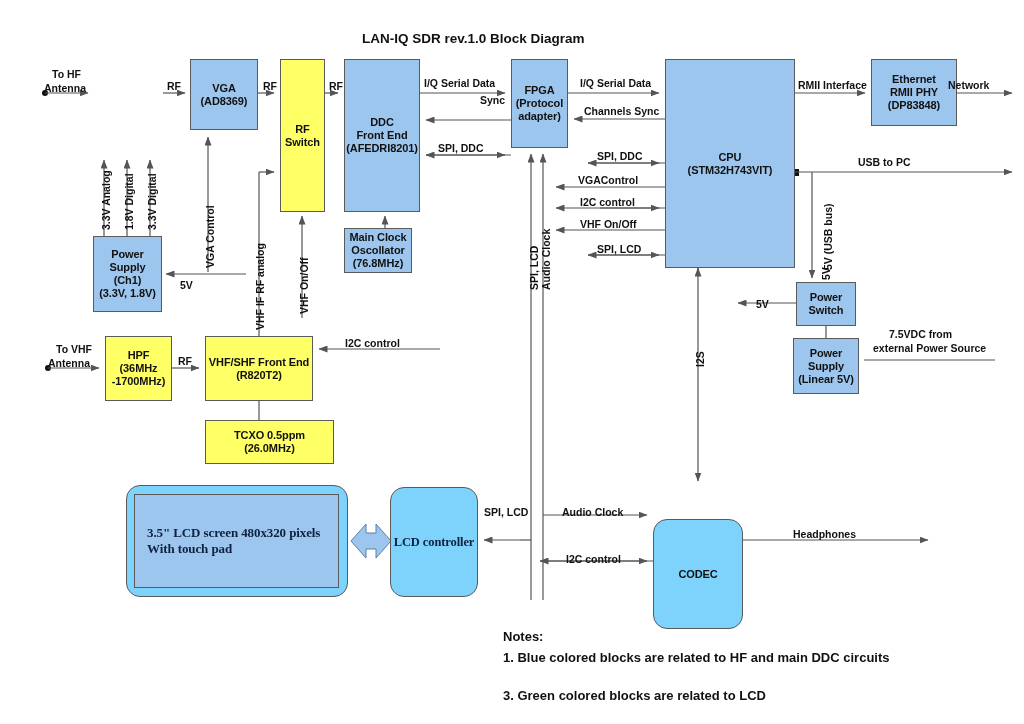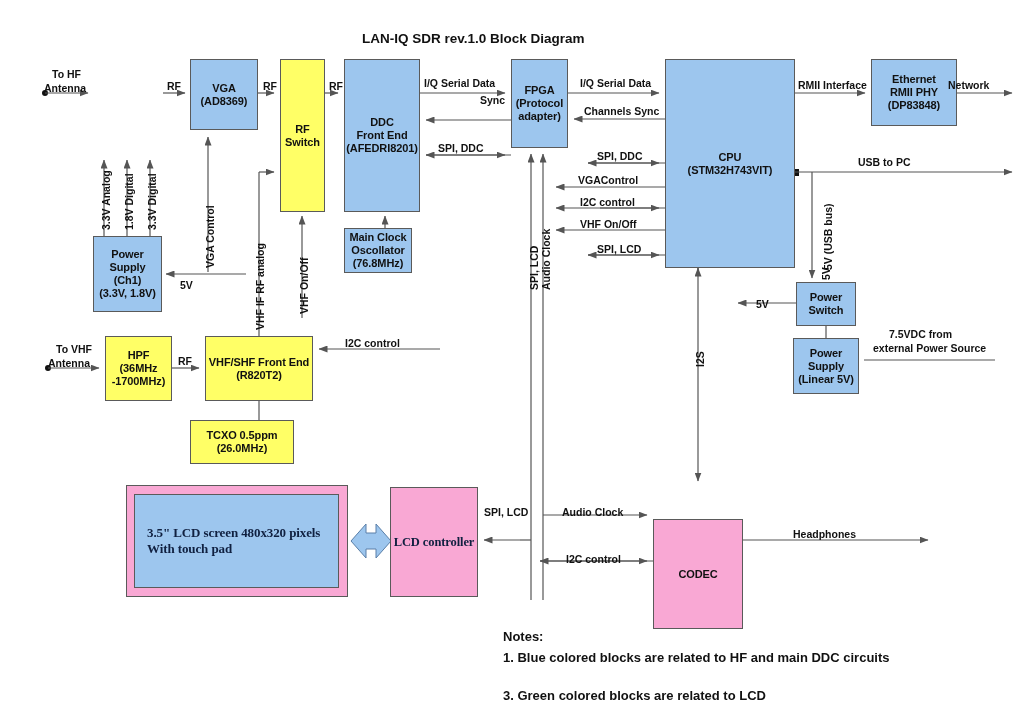--- a/index.html
+++ b/index.html
@@ -20,21 +20,21 @@
     display:flex;align-items:center;justify-content:center;
     text-align:center;
     font-weight:bold;
     font-size:11px;
     line-height:13px;
     color:#111;
     letter-spacing:-0.1px;
   }
   .blue{background:#9dc6ee;}
   .yellow{background:#ffff66;}
-  .green{background:#f9a8d4;}
+  .green{background:#7dd3fc;border-radius:14px;}
   .lcdscreen{background:#9dc6ee;}
 
   .lbl{
     position:absolute;
     font-weight:bold;
     font-size:10.5px;
     line-height:12px;
     color:#111;
     white-space:nowrap;
   }
@@ -261,21 +261,21 @@
     </div>
   </div>
 
   <div class="blk yellow" style="left:205px;top:336px;width:108px;height:65px;text-align:center;">
     <div>
       <div>VHF/SHF Front End</div>
       <div>(R820T2)</div>
     </div>
   </div>
 
-  <div class="blk yellow" style="left:190px;top:420px;width:104px;height:44px;justify-content:center;">
+  <div class="blk yellow" style="left:205px;top:420px;width:129px;height:44px;justify-content:center;">
     <div>
       <div>TCXO 0.5ppm</div>
       <div>(26.0MHz)</div>
     </div>
   </div>
 
   <div class="blk blue" style="left:796px;top:282px;width:60px;height:44px;">
     <div>
       <div>Power</div>
       <div>Switch</div>

